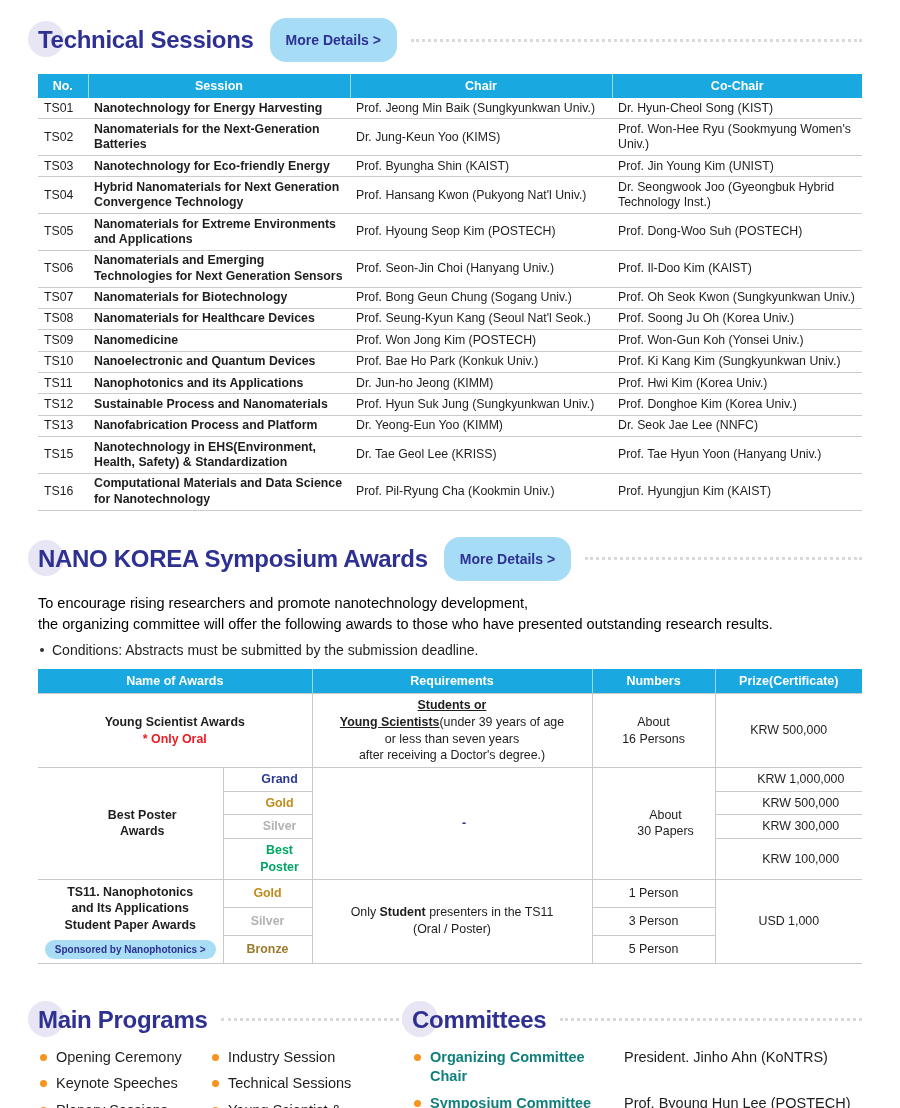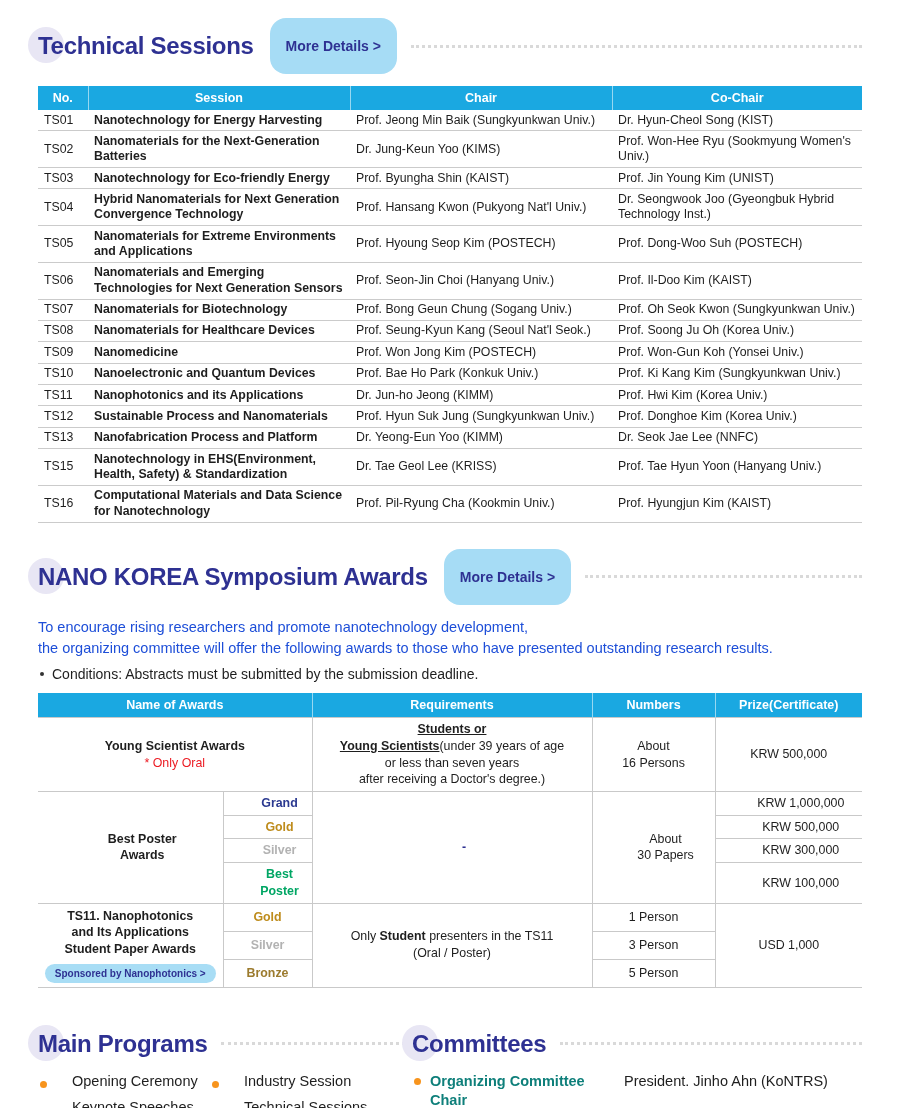--- a/index.html
+++ b/index.html
@@ -18,71 +18,71 @@
     letter-spacing:-0.3px; white-space:nowrap;
   }
   .sec-title .ring {
     position:absolute; left:-10px; top:-5px; width:36px; height:36px;
     border-radius:50%; background:#E8E6F4;
   }
   .sec-title .t { position:relative; z-index:1; }
   .pill {
     margin-left:16px; background:#A6DCF5; color:#2E3192; font-weight:700;
     font-size:14px; font-family:"Liberation Sans",sans-serif;
-    border:none; border-radius:16px; padding:20px 16px; cursor:pointer; white-space:nowrap;
+    border:none; border-radius:16px; padding:14px 16px; cursor:pointer; white-space:nowrap;
   }
   .leader { flex:1; border-top:3px dotted #D9D9D9; margin-left:14px; height:0; }
 
   
   table { border-collapse:collapse; width:100%; }
   .sessions { margin-top:12px; font-size:12.3px; }
   .sessions th {
     background:#1AA8E1; color:#fff; font-weight:700; padding:5px 4px; font-size:12.5px;
   }
   .sessions th + th { border-left:1px solid rgba(255,255,255,.55); }
   .sessions td { border-bottom:1px solid #CBCBCB; padding:2.5px 6px; line-height:1.25; vertical-align:middle; }
   .sessions .c-no { width:50px; }
   .sessions .c-session { width:262px; font-weight:700; }
   .sessions .c-chair { width:262px; }
 
   
   .sec2 { margin-top:26px; }
-  .desc { font-size:14.5px; line-height:1.5; margin-top:12px; color:#1d4ed8; }
+  .desc { font-size:14.5px; line-height:1.5; margin-top:12px; color:#000000; }
   .cond { font-size:14px; margin-top:6px; margin-bottom:11px; }
   .dot4 { display:inline-block; width:4px; height:4px; border-radius:50%; background:#333; margin:0 8px 3px 2px; vertical-align:middle; }
 
   .awards { font-size:12.4px; text-align:center; table-layout:fixed; }
   .awards th {
     background:#1AA8E1; color:#fff; font-weight:700; padding:5px 13px; font-size:12.5px;
   }
   .awards th + th { border-left:1px solid rgba(255,255,255,.55); }
   .awards td { border:1px solid #C9C9C9; padding:3px 5px; line-height:1.35; vertical-align:middle; }
   .awards td:first-child { border-left:none; }
   .awards td:last-child { border-right:none; }
   .awards .bold { font-weight:700; }
-  .awards .red { color:#EC1C24; font-weight:400; }
+  .awards .red { color:#EC1C24; font-weight:700; }
   .awards .u { font-weight:700; text-decoration:underline; }
   .tier { font-weight:700; }
   .grand { color:#2B3990; } .gold { color:#BE8C1C; } .silver { color:#B2B2B2; }
   .green { color:#00A664; } .bronze { color:#9C7B2E; }
   .dash { color:#2E3192; font-weight:700; }
   .ys-row td { height:62px; }
   .bp-row td { height:23px;padding-left:29px; }
   .ts11-row td { height:28px; }
   .sponsor-pill {
     display:inline-block; background:#A8DDF5; color:#2E3192; font-weight:700;
     font-size:10px; border:none; border-radius:11px; padding:4px 10px; margin-top:6px;
     cursor:pointer; font-family:"Liberation Sans",sans-serif;
   }
 
   
   .bottom { display:grid; grid-template-columns:374px 1fr; margin-top:42px; }
   .list { margin-top:14px; }
   .mp-cols { display:grid; grid-template-columns:172px 1fr; margin-top:14px; }
-  .li { display:flex; align-items:center; margin-bottom:7px; font-size:14.5px; line-height:1.35;gap:16px; }
+  .li { display:flex; align-items:flex-start; margin-bottom:7px; font-size:14.5px; line-height:1.35; }
   .bullet { flex:0 0 auto; width:7px; height:7px; border-radius:50%; background:#F7941D; margin:6px 9px 0 2px; }
   .cm-row { display:grid; grid-template-columns:212px 1fr; margin-bottom:7px; }
   .cm-label { display:flex; align-items:flex-start; font-size:14.5px; font-weight:700; color:#0E7F7A; line-height:1.35; }
   .cm-names { font-size:14.5px; line-height:1.35; }
   .cm-names div { margin-bottom:7px; }
 </style>
 </head>
 <body>
 
 <div class="page">

